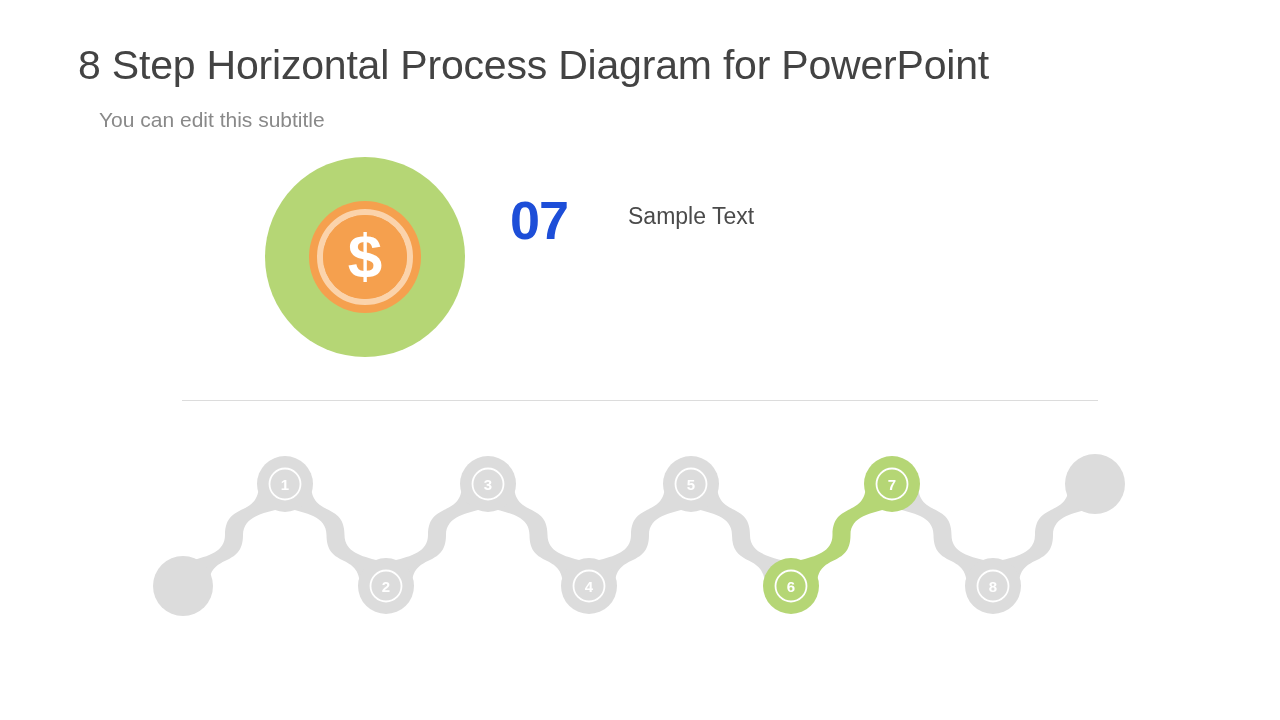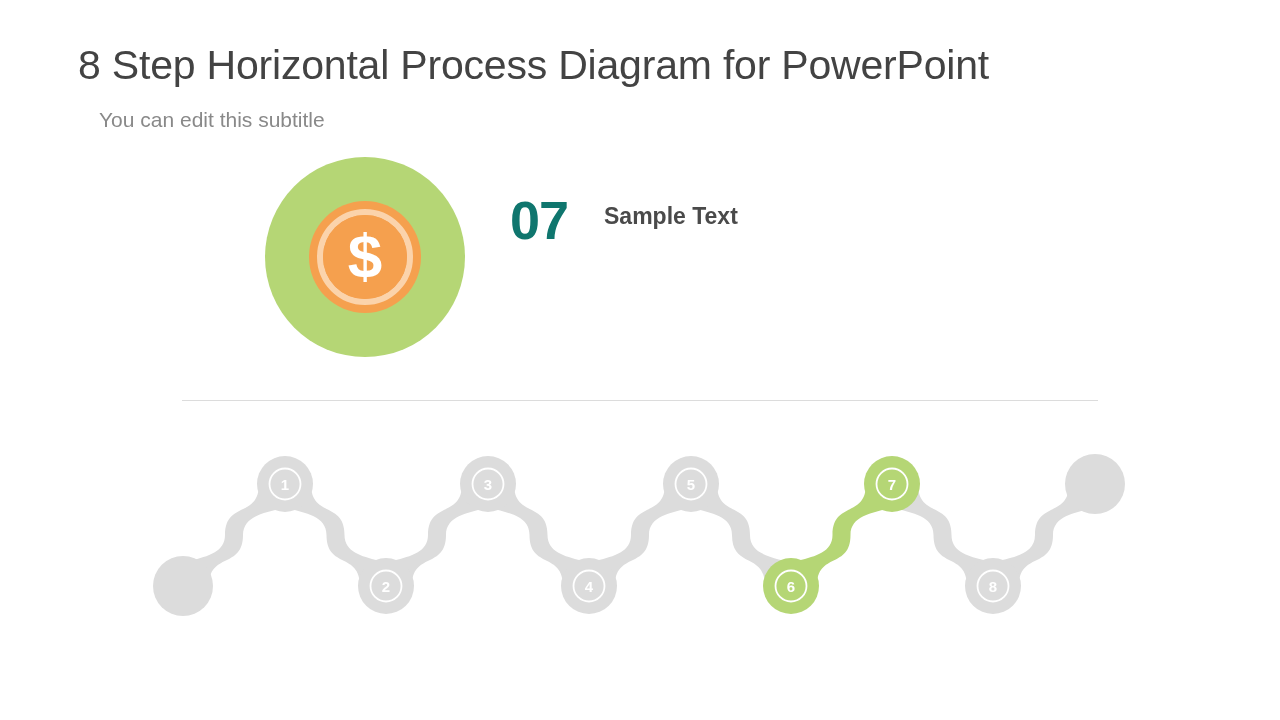--- a/index.html
+++ b/index.html
@@ -57,22 +57,22 @@
     line-height:1; margin-top:-2px;
   }
 
   
   .step-number {
     position:absolute; left:510px; top:193px;
     font-size:54px; font-weight:700; letter-spacing:-1px;
     line-height:1;
   }
   .step-heading {
-    position:absolute; left:604px; top:203px;
-    font-size:23px; font-weight:700; color:#4a4a4a;
+    position:absolute; left:628px; top:203px;
+    font-size:23px; font-weight:400; color:#4a4a4a;
     white-space:nowrap; line-height:1.2;
   }
   .step-body {
     position:absolute; left:614px; top:253px;
     width:395px;
     font-size:16.5px; font-weight:400; color:#b0b0b0;
     line-height:1.62;
   }
 
   
@@ -95,21 +95,21 @@
 
   <div class="icon-circle" id="iconCircle" style="background: rgb(181, 214, 117);">
     <div class="coin-outer" id="coinOuter" style="background: rgb(245, 160, 78);">
       <div class="coin-ring"></div>
       <div class="coin-inner" id="coinInner" style="background: rgb(245, 160, 78);">
         <span class="coin-glyph">$</span>
       </div>
     </div>
   </div>
 
-  <div class="step-number" id="stepNumber" style="color: #0f766e;">07</div>
+  <div class="step-number" id="stepNumber" style="color: #1d4ed8;">07</div>
   <div class="step-heading">Sample Text</div>
 
   <div class="divider"></div>
 
   <div class="wave-wrap">
     <svg class="wave-svg" viewBox="0 440 1280 190" id="waveSvg">
       <g id="waveBase">
           <path d="M 157 586 C 157 552, 225 569, 225 535 C 225 501, 259 518, 259 484 L 311 484 C 311 518, 243 501, 243 535 C 243 569, 209 552, 209 586 Z" fill="#dcdcdc"></path>
           <path d="M 259 484 C 259 518, 326.5 501, 326.5 535 C 326.5 569, 360 552, 360 586 L 412 586 C 412 552, 344.5 569, 344.5 535 C 344.5 501, 311 518, 311 484 Z" fill="#dcdcdc"></path>
           <path d="M 360 586 C 360 552, 428 569, 428 535 C 428 501, 462 518, 462 484 L 514 484 C 514 518, 446 501, 446 535 C 446 569, 412 552, 412 586 Z" fill="#dcdcdc"></path>

